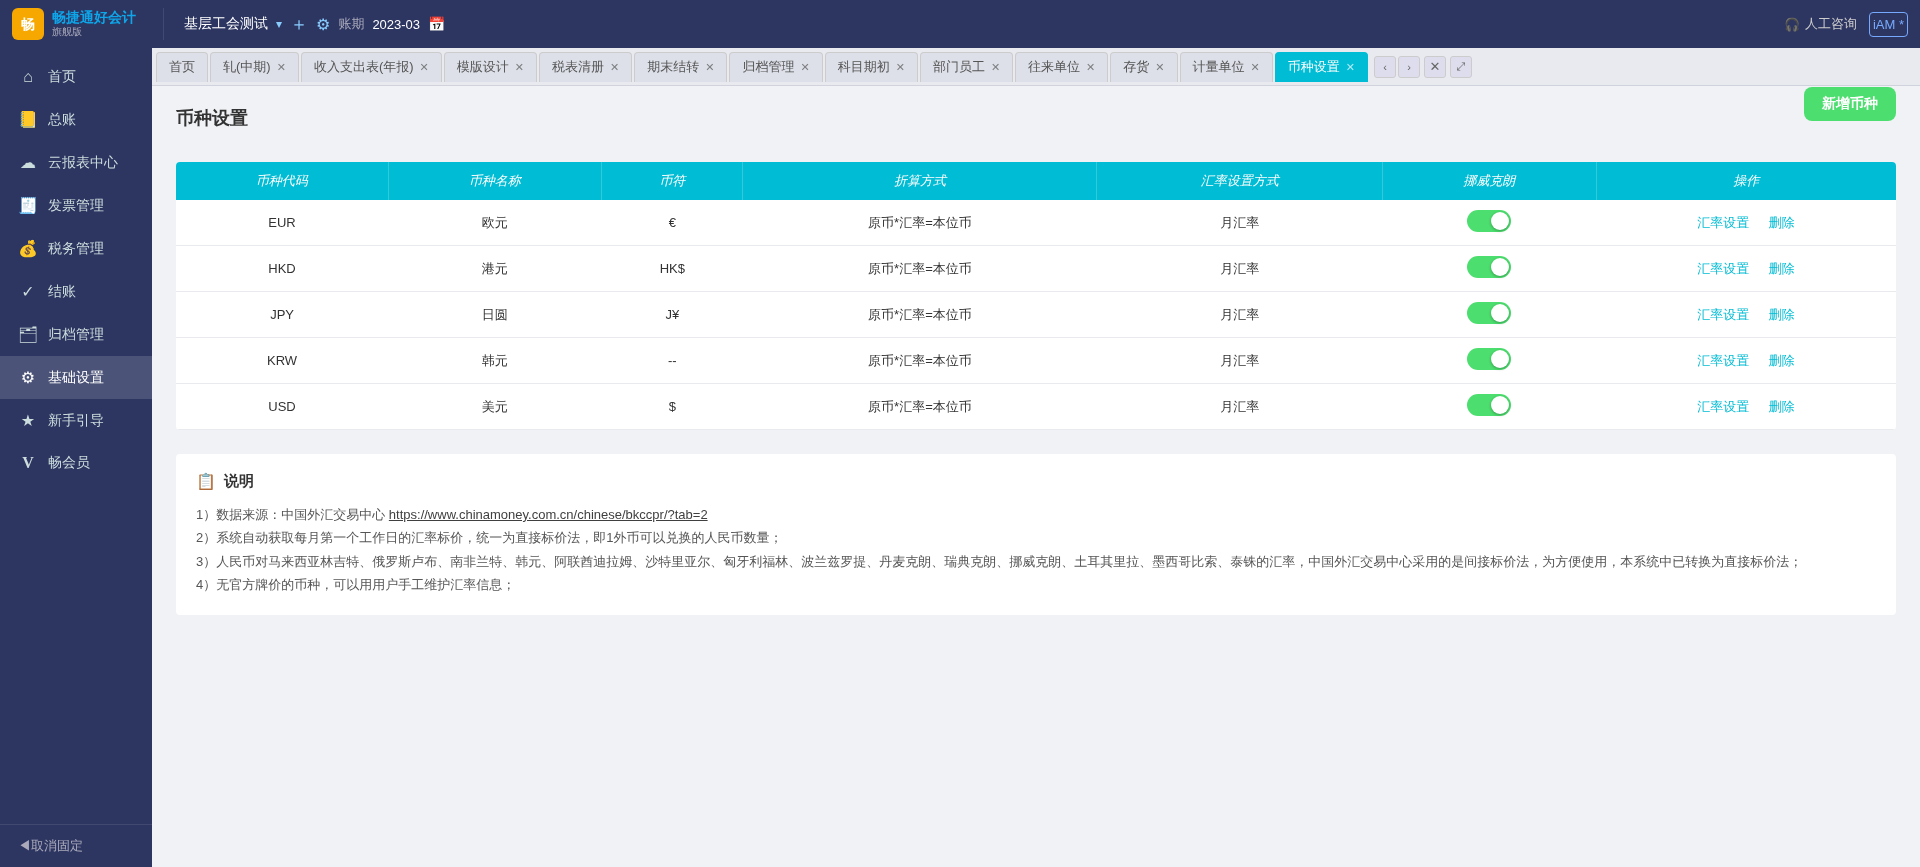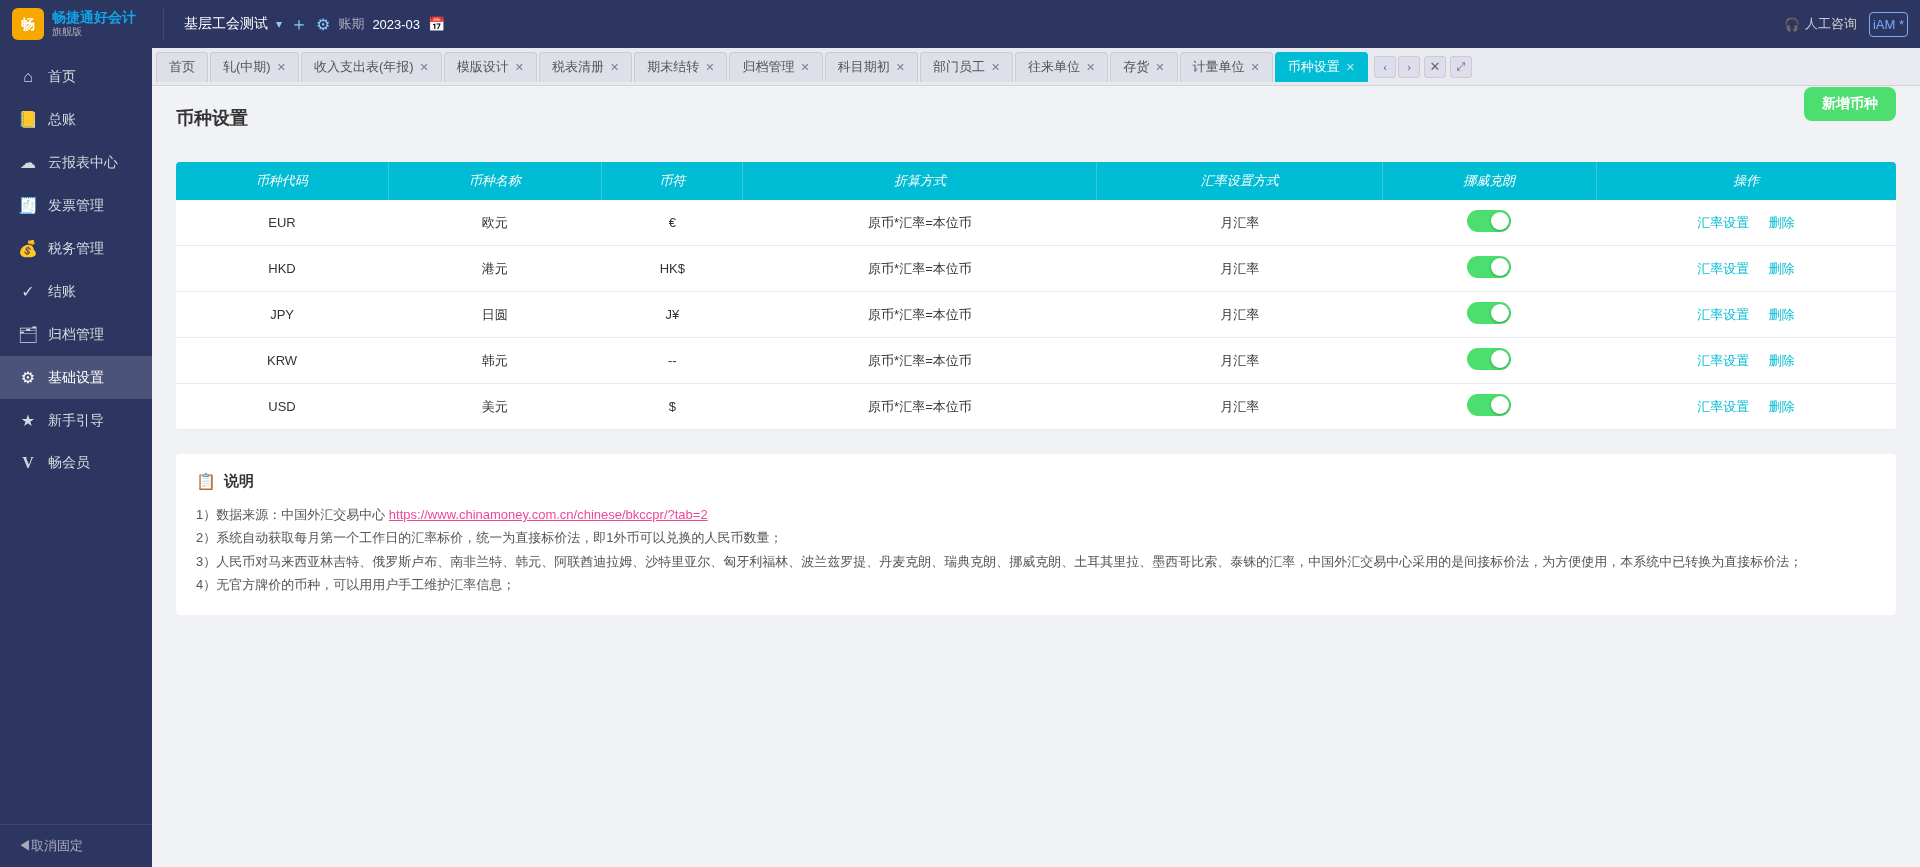--- a/index.html
+++ b/index.html
@@ -68,21 +68,21 @@
 
     
     .action-link { color: #00bcd4; cursor: pointer; text-decoration: none; margin: 0 8px; font-size: 13px; }
 
     
     .notes-section { background: white; border-radius: 4px; padding: 18px 20px; margin-top: 8px; }
     .notes-title { display: flex; align-items: center; gap: 8px; font-size: 15px; font-weight: bold; color: #333; margin-bottom: 12px; }
     .notes-icon { color: #00bcd4; font-size: 16px; }
     .notes-list { list-style: none; }
     .notes-list li { color: #555; font-size: 13px; line-height: 1.8; }
-    .notes-link { color: #ec4899; text-decoration: underline; cursor: pointer; }
+    .notes-link { color: #404040; text-decoration: underline; cursor: pointer; }
 
     
     .logo-wrapper { display: flex; flex-direction: column; width: 152px; border-right: 1px solid rgba(255,255,255,0.1); padding-right: 12px; flex-shrink: 0; }
   </style>
 </head>
 <body>
 
 <div class="app-wrapper">
 
   <div class="top-header">

